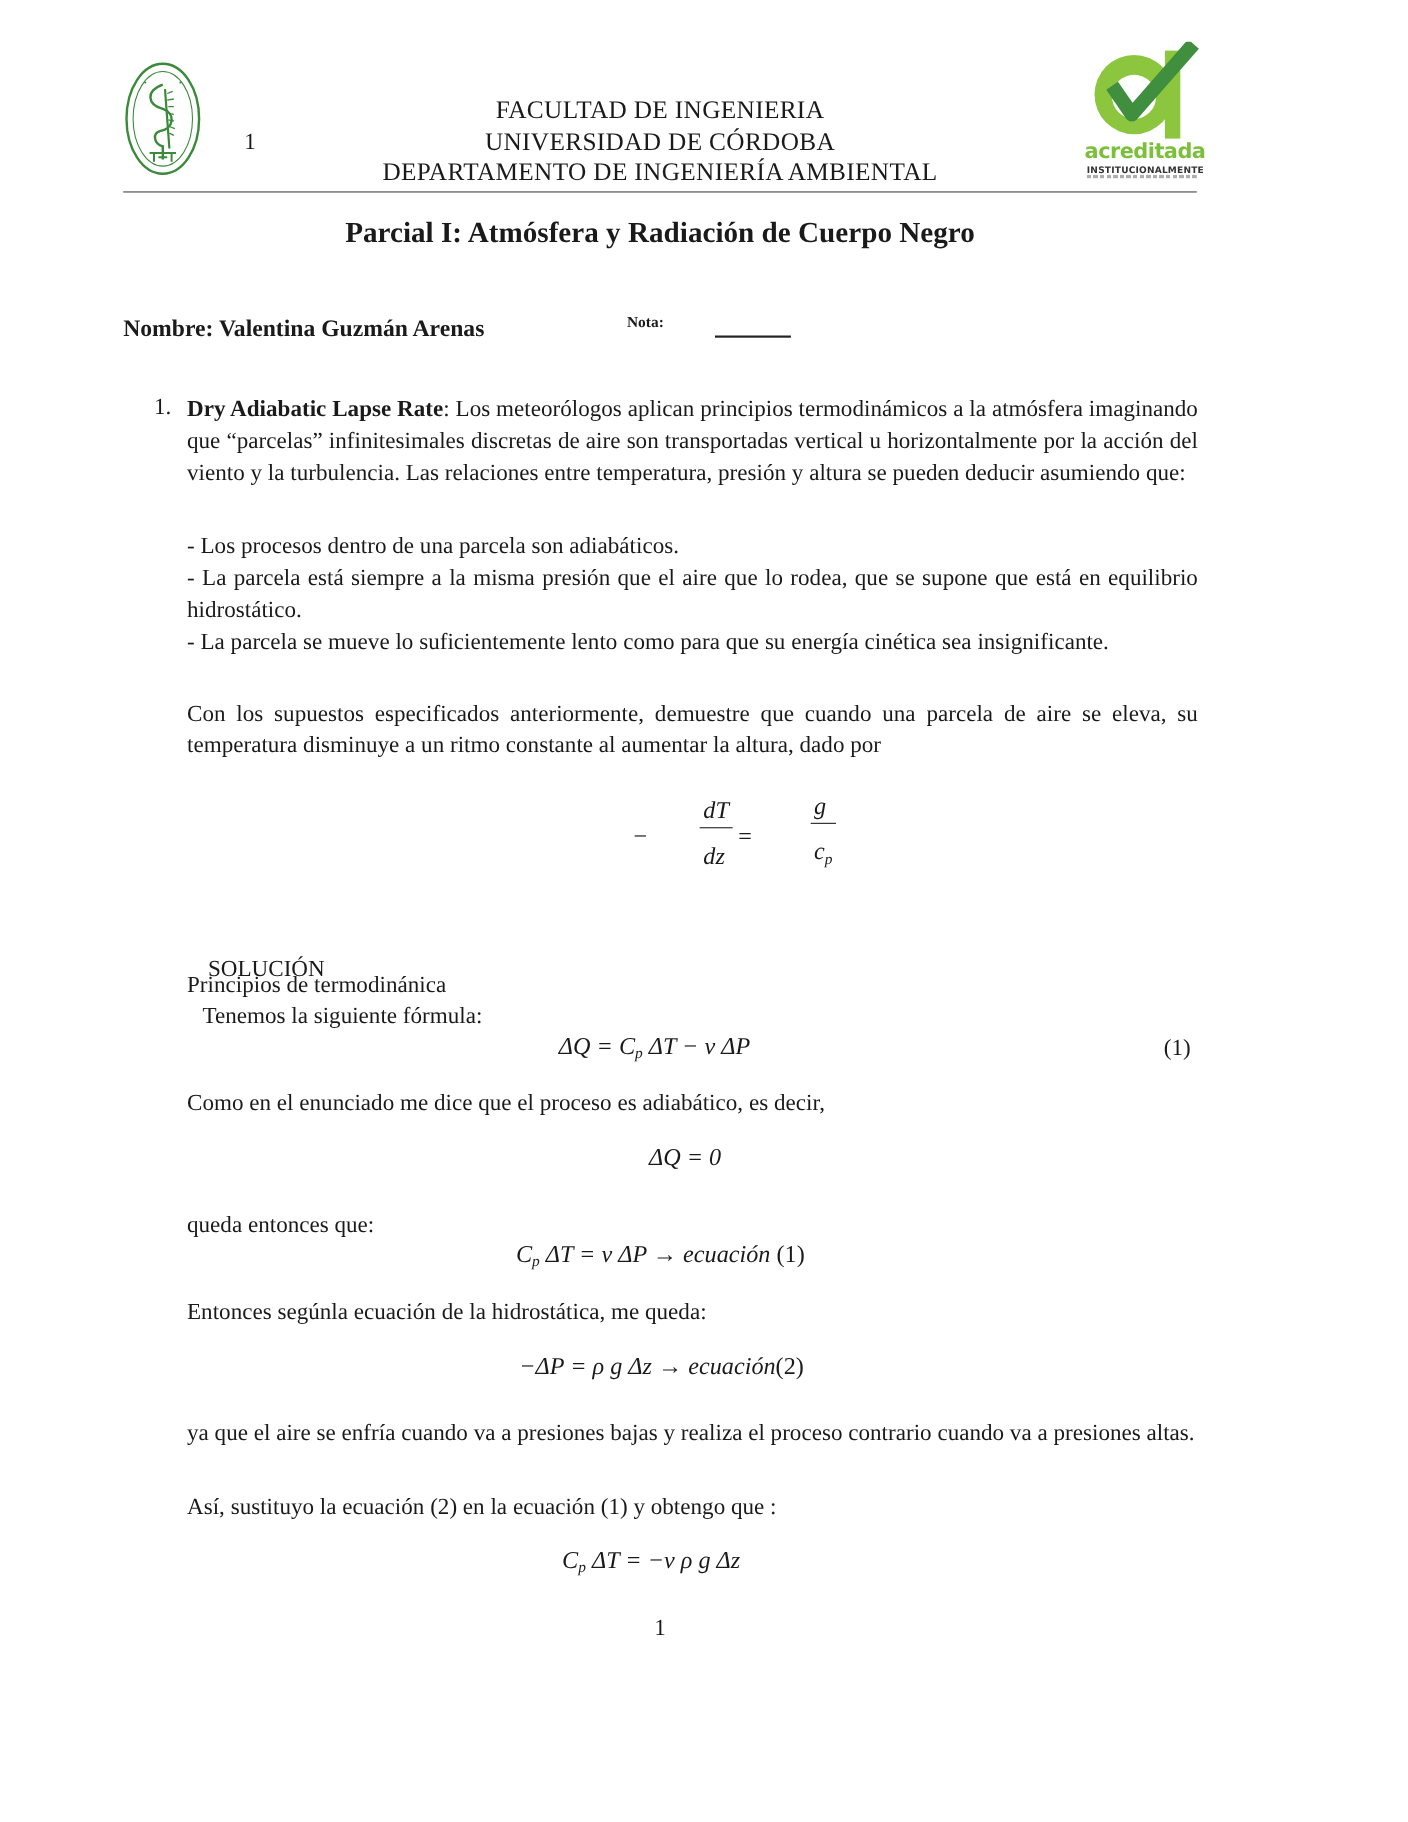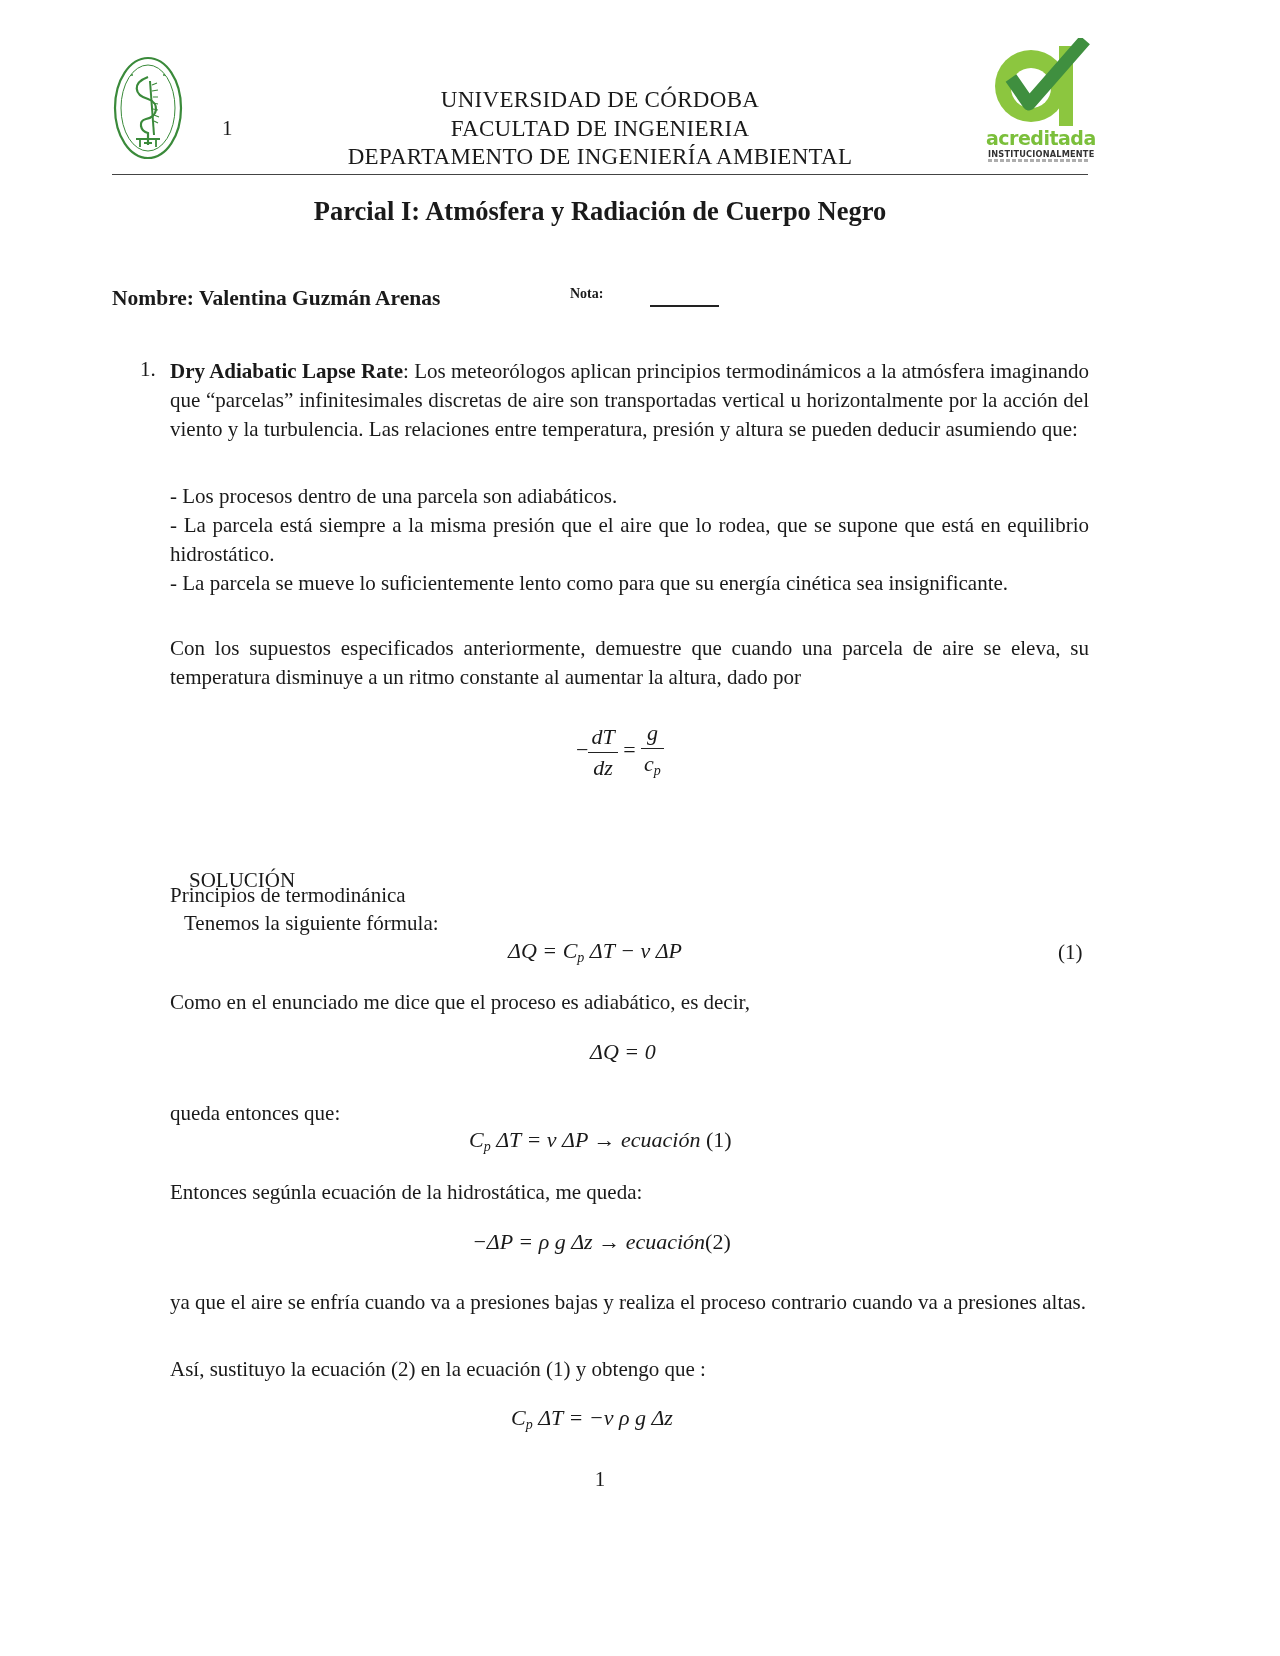--- a/index.html
+++ b/index.html
@@ -19,44 +19,44 @@
 
   .title { position:absolute; left:0; width:1200px; top:196px; text-align:center; font-weight:bold; font-size:26.5px; }
   .nombre { position:absolute; left:112px; top:286px; font-weight:bold; font-size:21.5px; }
   .nota { position:absolute; left:570px; top:286px; font-weight:bold; font-size:14px; }
   .nota-line { position:absolute; left:650px; top:305px; width:69px; border-top:2px solid #222; }
 
   .body-text { position:absolute; left:170px; width:919px; font-size:21px; line-height:29px; text-align:justify; }
   .item-num { position:absolute; left:140px; top:357px; font-size:21px; }
   .eq { position:absolute; font-style:italic; font-size:22px; white-space:nowrap; }
   .eq .up { font-style:normal; }
-  .frac { display:inline-block; vertical-align:middle; text-align:center; }
+  .frac { display:inline-block; vertical-align:middle; text-align:left;margin-left:48px; }
   .frac .num { display:block; padding:0 3px; border-bottom:1.4px solid #222; line-height:30px; }
-  .frac .den { display:block; padding:0 3px; line-height:30px; }
+  .frac .den { display:block; padding:10px 3px; line-height:30px; }
   .eq-num { position:absolute; left:1058px; top:940px; font-size:21px; }
   .page-num { position:absolute; left:0; width:1200px; top:1467px; text-align:center; font-size:21px; }
   sub { font-size:14px; vertical-align:-4px; }
 </style>
 </head>
 <body>
 
 <svg class="seal" viewBox="0 0 72 110">
   <ellipse cx="36" cy="53" rx="33" ry="50" fill="none" stroke="#3a8a3a" stroke-width="2.2"></ellipse>
   <ellipse cx="36" cy="53" rx="27" ry="43" fill="none" stroke="#3a8a3a" stroke-width="1"></ellipse>
   <path d="M36 22 C20 28 22 40 36 44 C48 48 46 62 34 64 C26 66 28 76 36 78 L36 90" fill="none" stroke="#3a8a3a" stroke-width="2.2"></path>
   <path d="M38 26 L42 80" stroke="#3a8a3a" stroke-width="2"></path>
   <path d="M40 30 l5 -2 M40 36 l6 -1 M41 42 l5 0 M41 48 l5 1 M41 54 l5 1 M42 60 l5 2 M42 66 l4 2" stroke="#3a8a3a" stroke-width="1.2"></path>
   <path d="M24 84 L48 84 M28 84 L28 92 M44 84 L44 92 M32 88 L40 88" stroke="#3a8a3a" stroke-width="1.8"></path>
   <circle cx="20" cy="20" r="1" fill="#3a8a3a"></circle>
     <circle cx="52" cy="20" r="1" fill="#3a8a3a"></circle>
 </svg>
 <span class="header-num serif">1</span>
 <div class="header-text serif">
+  <div>FACULTAD DE INGENIERIA</div>
   <div>UNIVERSIDAD DE CÓRDOBA</div>
-  <div>FACULTAD DE INGENIERIA</div>
   <div>DEPARTAMENTO DE INGENIERÍA AMBIENTAL</div>
 </div>
 <svg class="acred" viewBox="0 0 108 130">
   <circle cx="46" cy="48" r="36" fill="#8cc63f"></circle>
   <rect x="74" y="8" width="14" height="80" fill="#8cc63f"></rect>
   <circle cx="46" cy="50" r="20" fill="#ffffff"></circle>
   <path d="M26 40 L44 66 L100 2" fill="none" stroke="#3f8f3f" stroke-width="13" stroke-linejoin="round"></path>
 </svg>
 <span class="acred-word">acreditada</span>
 <span class="acred-sub">INSTITUCIONALMENTE</span>

